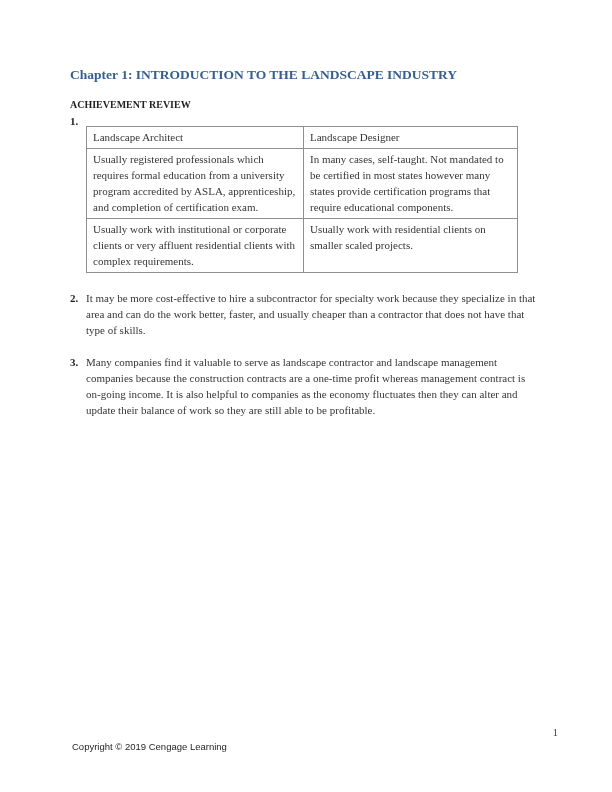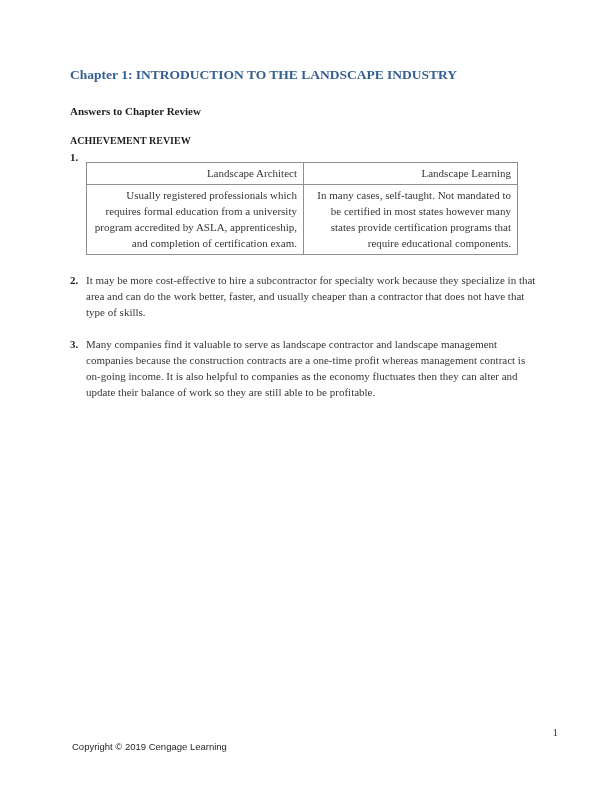--- a/index.html
+++ b/index.html
@@ -74,21 +74,21 @@
     width: 431px;
     margin-top: 13px;
     margin-bottom: 2px;
   }
   table.compare th,
   table.compare td {
     border: 1px solid #8f8f8f;
     font-size: 11px;
     line-height: 16px;
     font-weight: normal;
-    text-align: right;
+    text-align: left;
     vertical-align: top;
     padding: 2px 6px 3px 6px;
     color: #363636;
     word-wrap: break-word;
   }
   .col-architect { width: 217px; }
   .col-designer { width: 214px; }
   .copyright {
     position: absolute;
     left: 72px;
@@ -106,43 +106,46 @@
   }
 </style>
 </head>
 <body>
 
 <div class="page">
   <div class="content">
 
     <div class="chapter-title">Chapter 1: INTRODUCTION TO THE LANDSCAPE INDUSTRY</div>
 
-    <div class="subtitle">Answers to Chapter Review</div>
 
     <div class="section-heading">ACHIEVEMENT REVIEW</div>
 
     <div class="question q1">
       <div class="q-num">1.</div>
       <div class="q-body">
 
         <table class="compare">
           <colgroup>
             <col class="col-architect">
             <col class="col-designer">
           </colgroup>
           <thead>
             <tr>
               <th>Landscape Architect</th>
-              <th>Landscape Learning</th>
+              <th>Landscape Designer</th>
             </tr>
           </thead>
           <tbody>
             <tr>
               <td>Usually registered professionals which requires formal education from a university program accredited by ASLA, apprenticeship, and completion of certification exam.</td>
               <td>In many cases, self-taught. Not mandated to be certified in most states however many states provide certification programs that require educational components.</td>
+            </tr>
+            <tr>
+              <td>Usually work with institutional or corporate clients or very affluent residential clients with complex requirements.</td>
+              <td>Usually work with residential clients on smaller scaled projects.</td>
             </tr>
           </tbody>
         </table>
       </div>
     </div>
 
     <div class="question q2">
       <div class="q-num">2.</div>
       <div class="q-body">
         <div class="q-answer">It may be more cost-effective to hire a subcontractor for specialty work because they specialize in that area and can do the work better, faster, and usually cheaper than a contractor that does not have that type of skills.</div>

